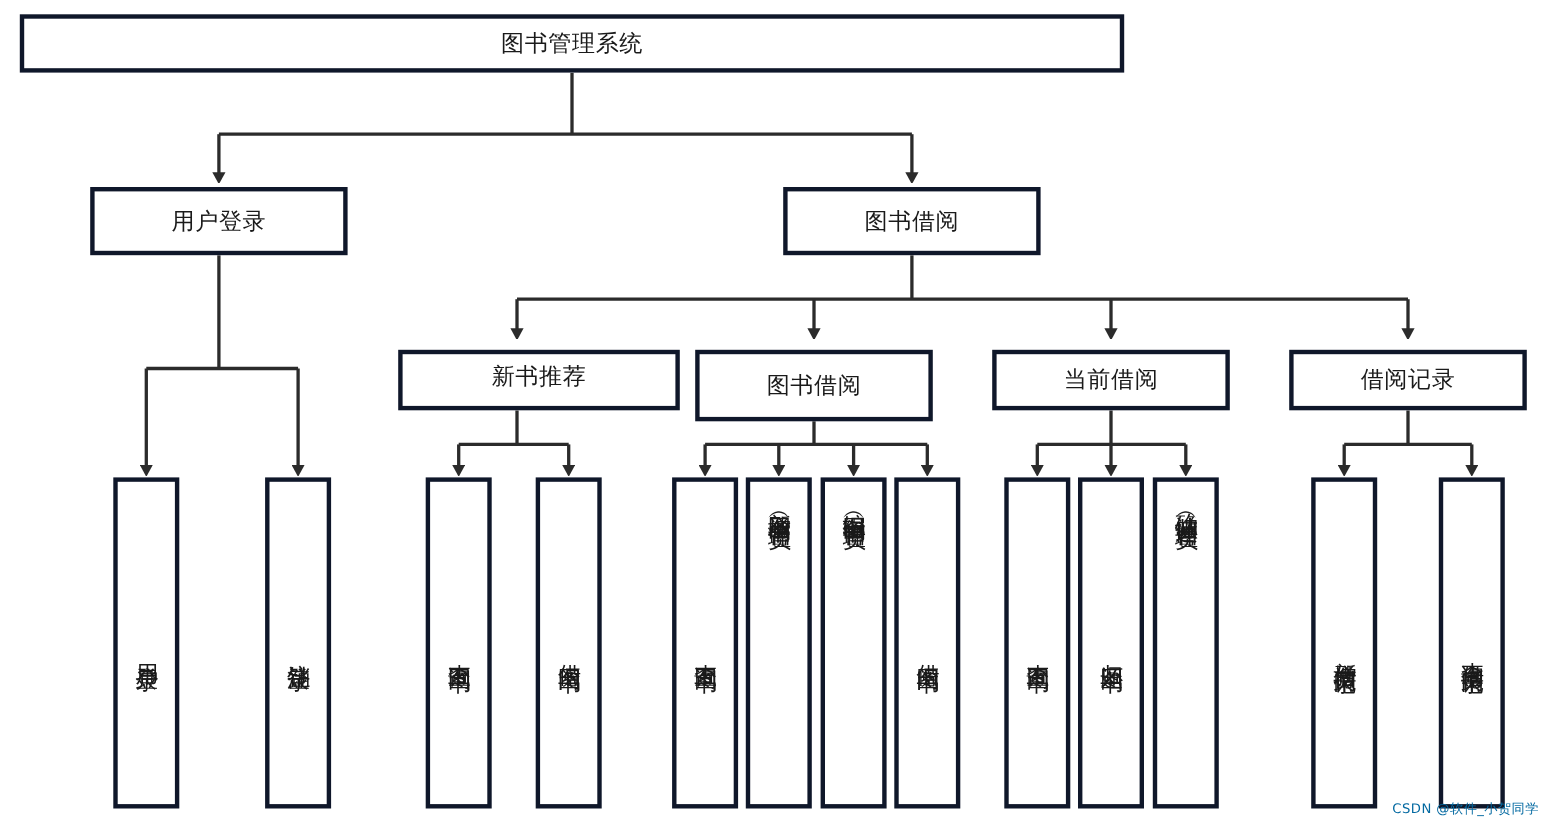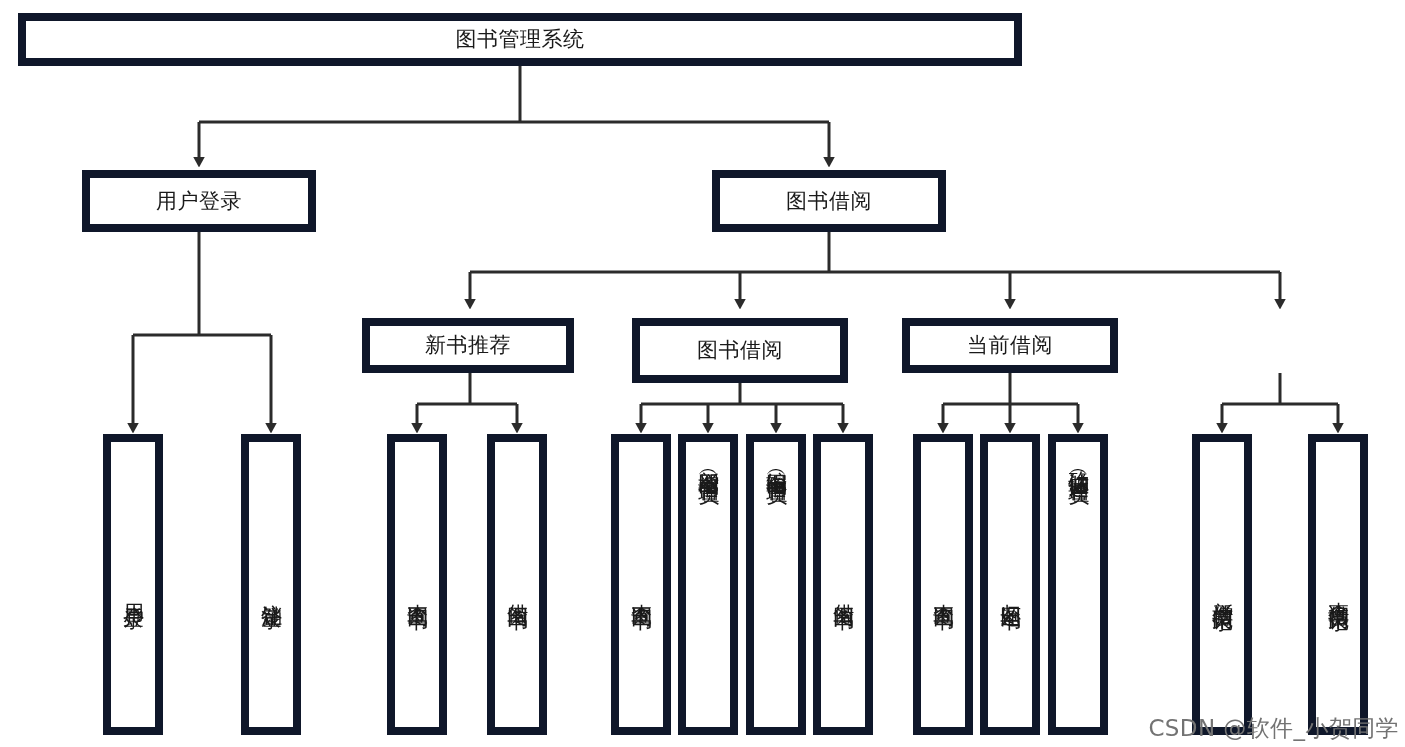--- a/index.html
+++ b/index.html
@@ -22,21 +22,21 @@
     position: absolute;
     left: 0;
     top: 0;
     width: 1405px;
     height: 747px;
   }
   .node-box {
     position: absolute;
     box-sizing: border-box;
     background: #ffffff;
-    border: 8px solid #0f172a;
+    border: 4px solid #0f172a;
     display: flex;
     align-items: center;
     justify-content: center;
     overflow: hidden;
   }
   .node-label {
     color: #1a1a1a;
     font-size: 21px;
     line-height: 1.18;
     letter-spacing: 0.5px;
@@ -56,22 +56,22 @@
     font-size: 21px;
     white-space: nowrap;
   }
   .node-box.vertical.centered {
     align-items: center;
   }
   #watermark {
     position: absolute;
     right: 6px;
     bottom: 3px;
-    color: #737373;
-    font-size: 23px;
+    color: #0369a1;
+    font-size: 12px;
     letter-spacing: 0.4px;
     white-space: nowrap;
     pointer-events: none;
   }
 </style>
 </head>
 <body>
 
 <div id="diagram-root">
 
@@ -129,29 +129,32 @@
     <span class="node-label">图书管理系统</span>
   </div>
 
   <div class="node-box" style="left:82px; top:170px; width:234px; height:62px;">
     <span class="node-label">用户登录</span>
   </div>
   <div class="node-box" style="left:712px; top:170px; width:234px; height:62px;">
     <span class="node-label">图书借阅</span>
   </div>
 
-  <div class="node-box" style="left:362px; top:318px; width:212px; height:55px;">
+  <div class="node-box" style="left:362px; top:318px; width:256px; height:55px;font-family:Liberation Mono, monospace;">
     <span class="node-label">新书推荐</span>
   </div>
   <div class="node-box" style="left:632px; top:318px; width:216px; height:65px;">
     <span class="node-label">图书借阅</span>
   </div>
   <div class="node-box" style="left:902px; top:318px; width:216px; height:55px;">
     <span class="node-label">当前借阅</span>
   </div>
+  <div class="node-box" style="left:1172px; top:318px; width:216px; height:55px;">
+    <span class="node-label">借阅记录</span>
+  </div>
 
   <div class="node-box vertical centered" style="left:103px; top:434px; width:60px; height:301px;">
     <span class="node-label">用户登录</span>
   </div>
   <div class="node-box vertical centered" style="left:241px; top:434px; width:60px; height:301px;">
     <span class="node-label">注销登录</span>
   </div>
 
   <div class="node-box vertical centered" style="left:387px; top:434px; width:60px; height:301px;">
     <span class="node-label">查询图书</span>

